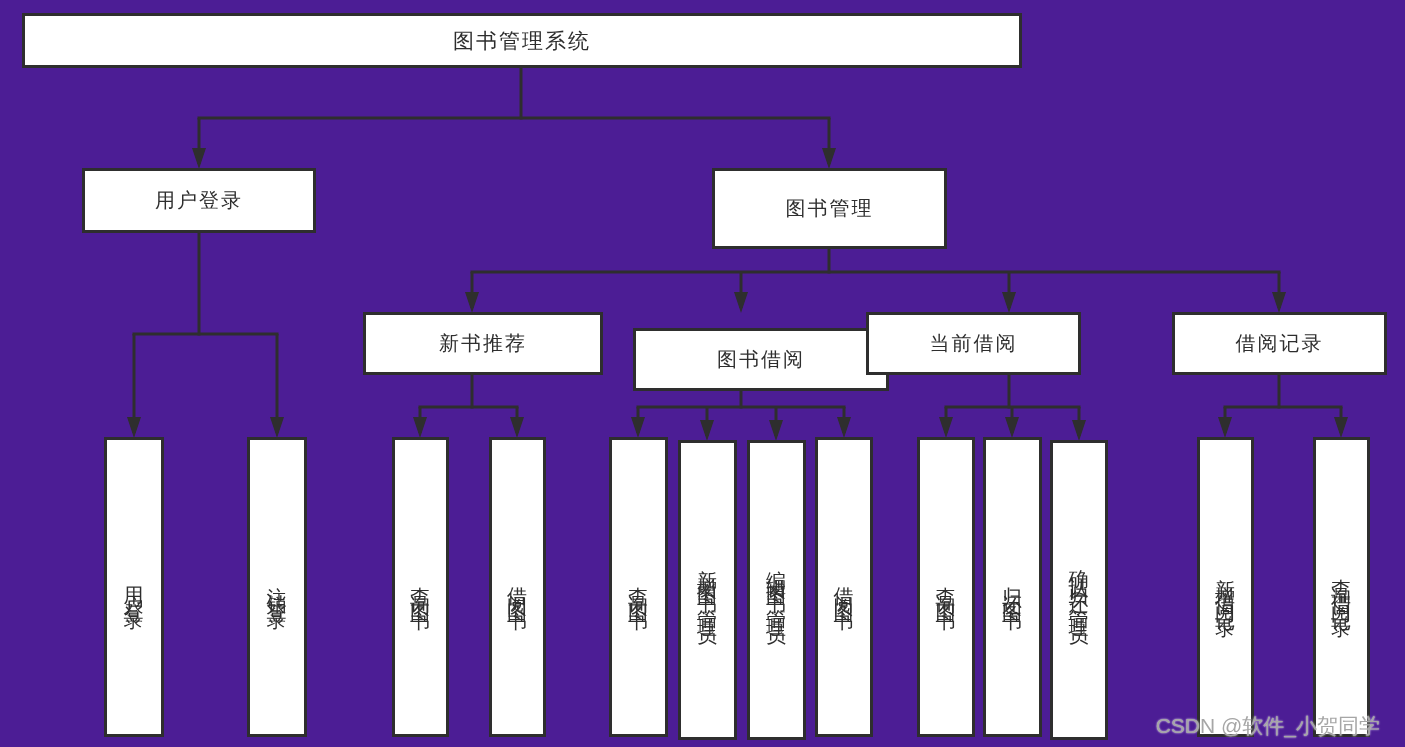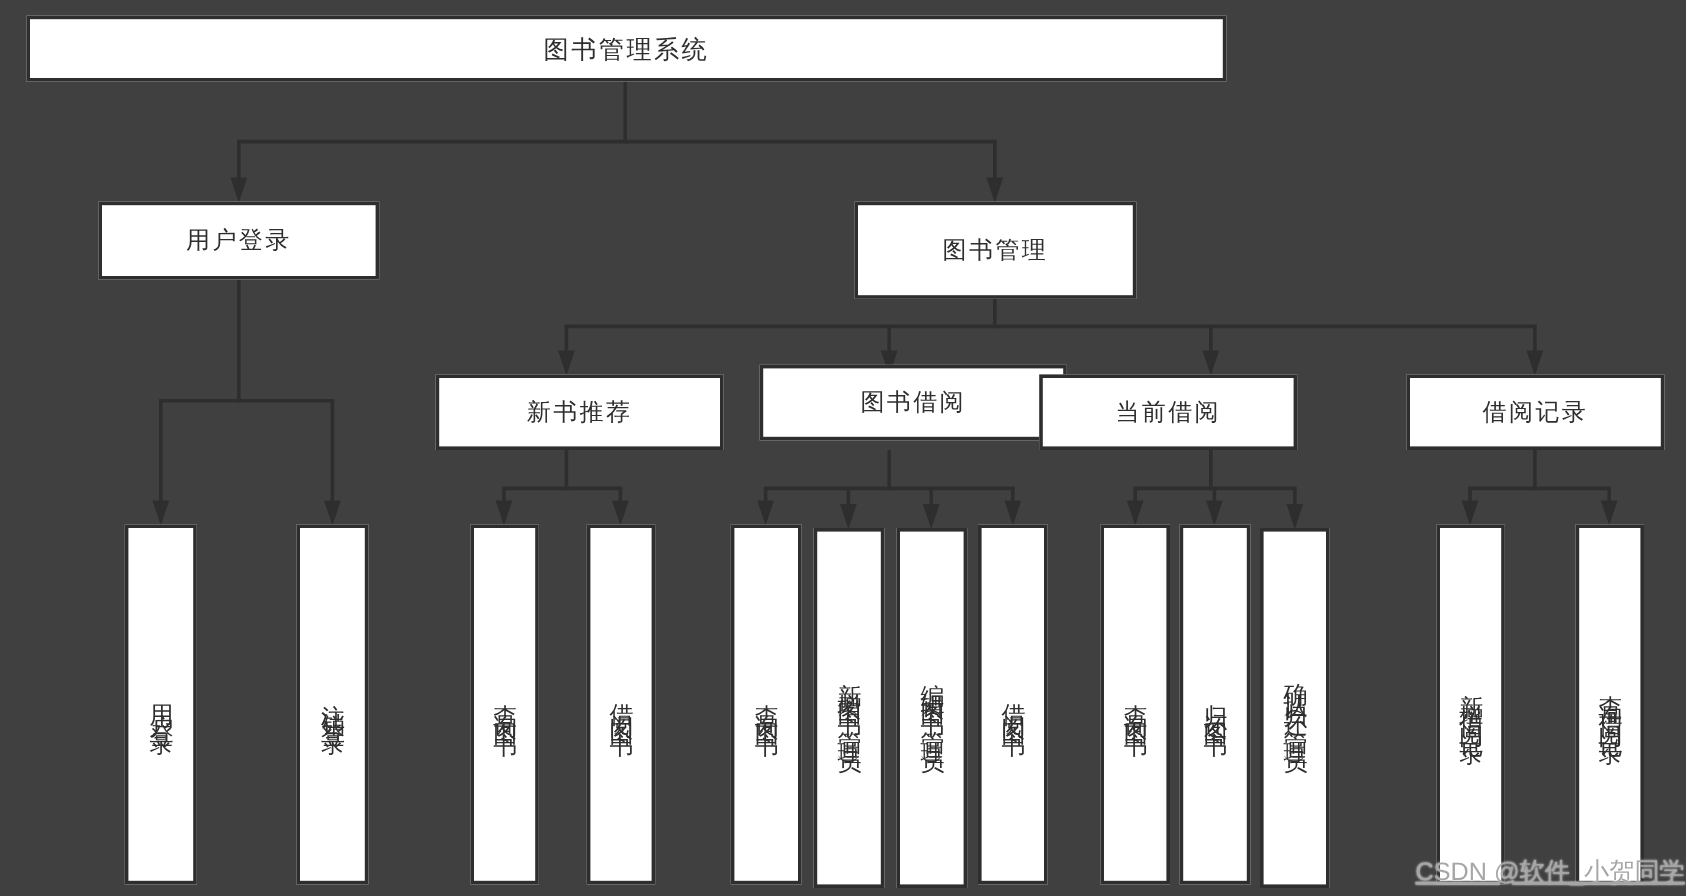--- a/index.html
+++ b/index.html
@@ -1,20 +1,20 @@
 <!DOCTYPE html>
 <html><head>
 <meta charset="utf-8">
 <style>
   html, body { margin: 0; padding: 0; background: #ffffff; }
   .canvas {
     position: relative;
     width: 1405px;
     height: 747px;
-    background: #404040;
+    background: #4c1d95;
     font-family: "Liberation Sans", "DejaVu Sans", sans-serif;
     overflow: hidden;
   }
   .connectors {
     position: absolute;
     left: 0; top: 0;
     width: 1405px; height: 747px;
     z-index: 0;
   }
   .node {
@@ -39,28 +39,27 @@
   }
   .node.v span {
     writing-mode: vertical-rl;
     text-orientation: mixed;
     font-size: 20px;
     letter-spacing: 8px;
     line-height: 1;
   }
   .watermark {
     position: absolute;
-    right: 1px;
+    right: 25px;
     bottom: 7px;
     font-size: 21px;
     color: #a6a6a6;
     text-shadow: 0 0 2px #ffffff;
     z-index: 2;
     white-space: nowrap;
-    text-decoration: underline;
   }
 </style>
 </head>
 <body>
 
 <div class="canvas">
 
   <svg class="connectors" width="1405" height="747" viewBox="0 0 1405 747" xmlns="http://www.w3.org/2000/svg">
     <g stroke="#2e2e2e" stroke-width="3" fill="none">
 
@@ -134,21 +133,21 @@
   <div class="node h" style="left:82px;top:168px;width:234px;height:65px">
     <span>用户登录</span>
   </div>
   <div class="node h" style="left:712px;top:168px;width:235px;height:81px">
     <span>图书管理</span>
   </div>
 
   <div class="node h" style="left:363px;top:312px;width:240px;height:63px">
     <span>新书推荐</span>
   </div>
-  <div class="node h" style="left:633px;top:304px;width:256px;height:63px">
+  <div class="node h" style="left:633px;top:328px;width:256px;height:63px">
     <span>图书借阅</span>
   </div>
   <div class="node h" style="left:866px;top:312px;width:215px;height:63px">
     <span>当前借阅</span>
   </div>
   <div class="node h" style="left:1172px;top:312px;width:215px;height:63px">
     <span>借阅记录</span>
   </div>
 
   <div class="node v" style="left:104px;top:437px;width:60px;height:300px">

